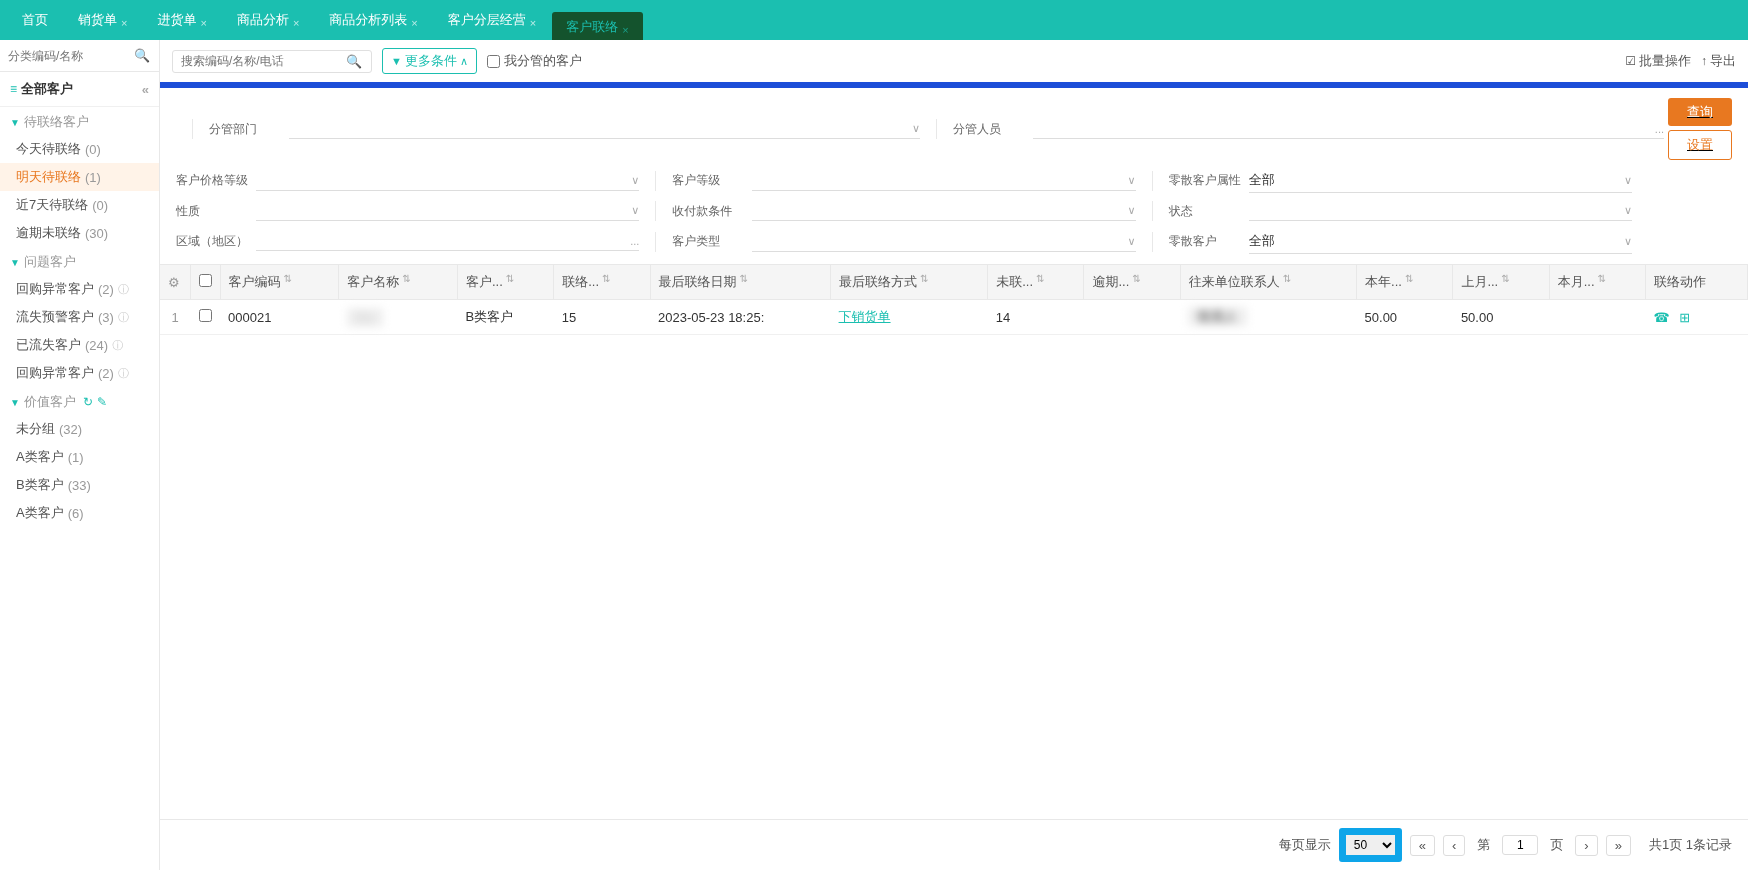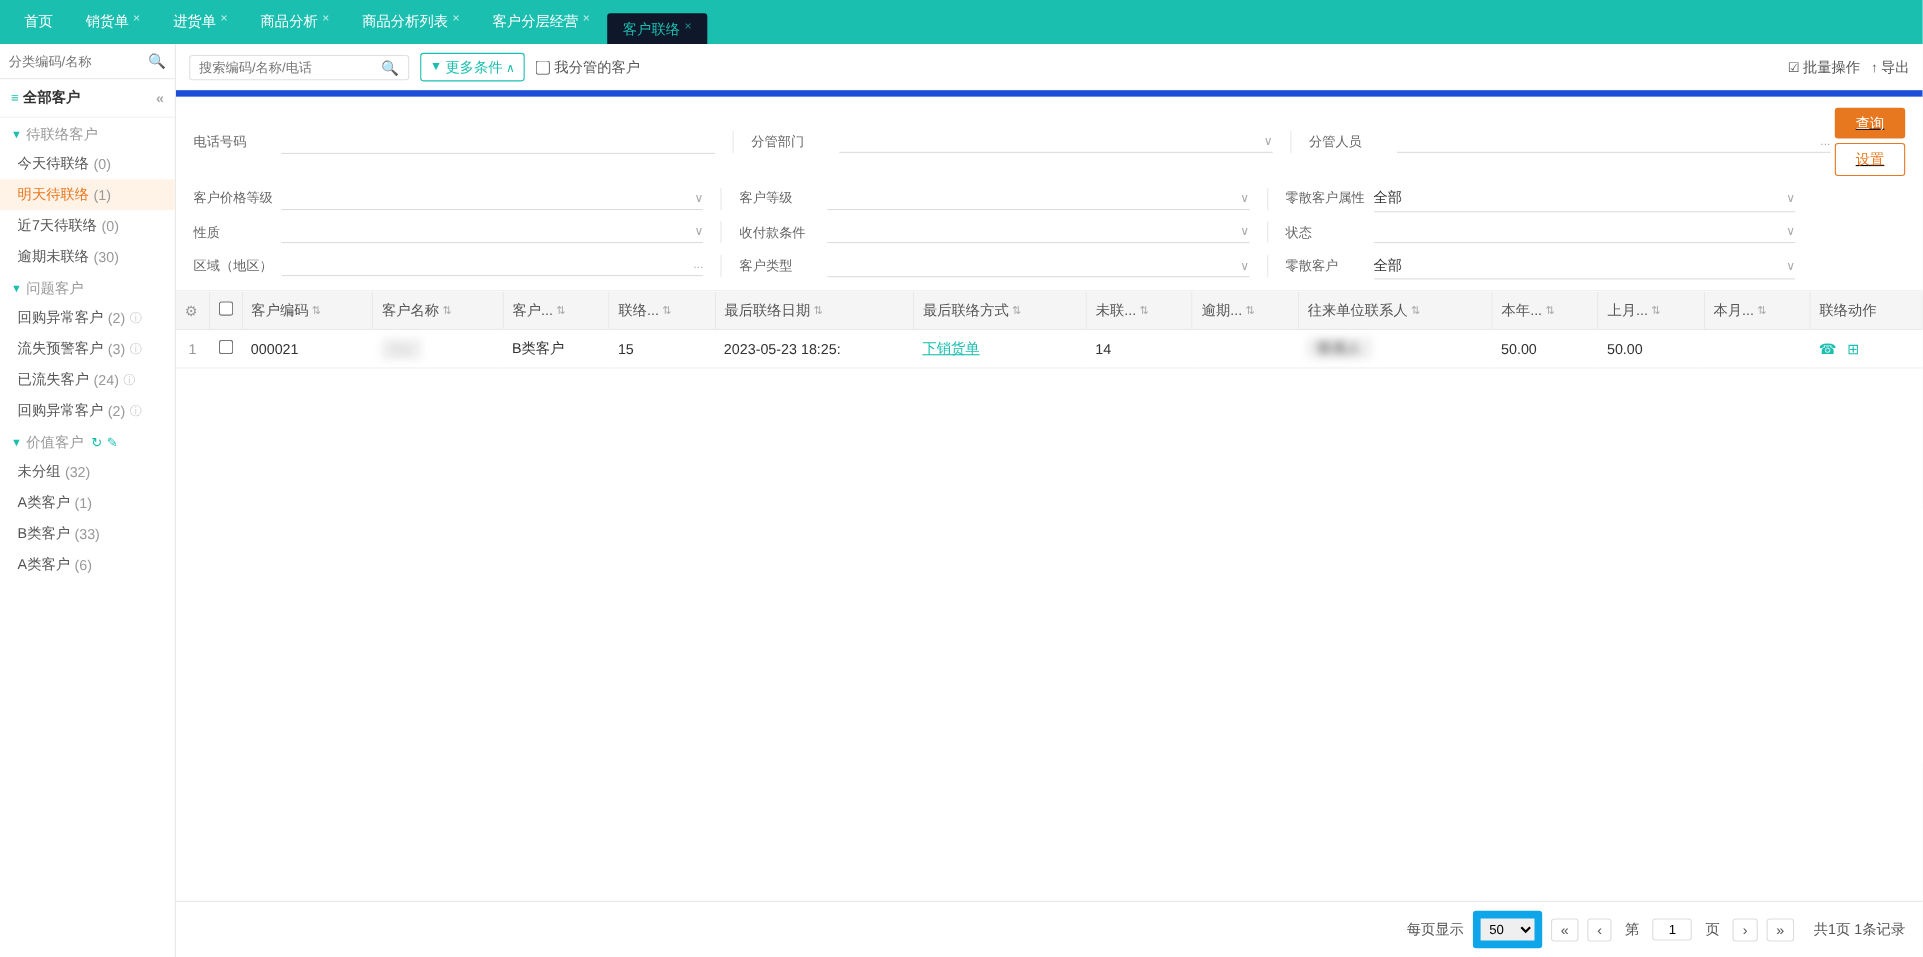--- a/index.html
+++ b/index.html
@@ -15,25 +15,25 @@
       gap: 2px;
     }
     .nav-item {
       color: #fff;
       padding: 6px 14px;
       cursor: pointer;
       border-radius: 3px 3px 0 0;
       white-space: nowrap;
       font-size: 13px;
       display: flex;
-      align-items: flex-start;
+      align-items: flex-end;
       gap: 4px;
     }
     .nav-item.active {
-      background: #0f172a;
+      background: #14532d;
       color: #1BBFB0;
       margin-top: 14px;
     }
     .nav-item .close-icon { font-size: 11px; opacity: 0.7; }
 
     
     .main-layout {
       display: flex;
       height: calc(870px - 40px);
     }
@@ -265,21 +265,20 @@
     table thead th {
       padding: 8px 8px;
       text-align: left;
       color: #555;
       font-weight: normal;
       white-space: nowrap;
       border-right: 1px solid #e8e8e8;
     }
     table thead th .th-inner {
       display: flex;
-      align-items: center;
       gap: 3px;
     }
     table thead th .sort-icon { color: #aaa; font-size: 10px; }
     table tbody tr {
       border-bottom: 1px solid #f0f0f0;
     }
     table tbody td {
       padding: 8px 8px;
       color: #333;
       white-space: nowrap;
@@ -470,24 +469,20 @@
         <div class="export-btn">
           <span style="font-size:12px;">↑</span>
           <span>导出</span>
         </div>
       </div>
     </div>
 
     <div class="advanced-filter">
 
       <div class="filter-row">
-        <div class="filter-cell">
-          <span class="filter-label">电话号码</span>
-          <input class="filter-input" type="text" style="">
-        </div>
         <div class="filter-divider"></div>
         <div class="filter-cell">
           <span class="filter-label">分管部门</span>
           <div class="filter-select">
             <span></span>
             <span class="chevron">∨</span>
           </div>
         </div>
         <div class="filter-divider"></div>
         <div class="filter-cell">

